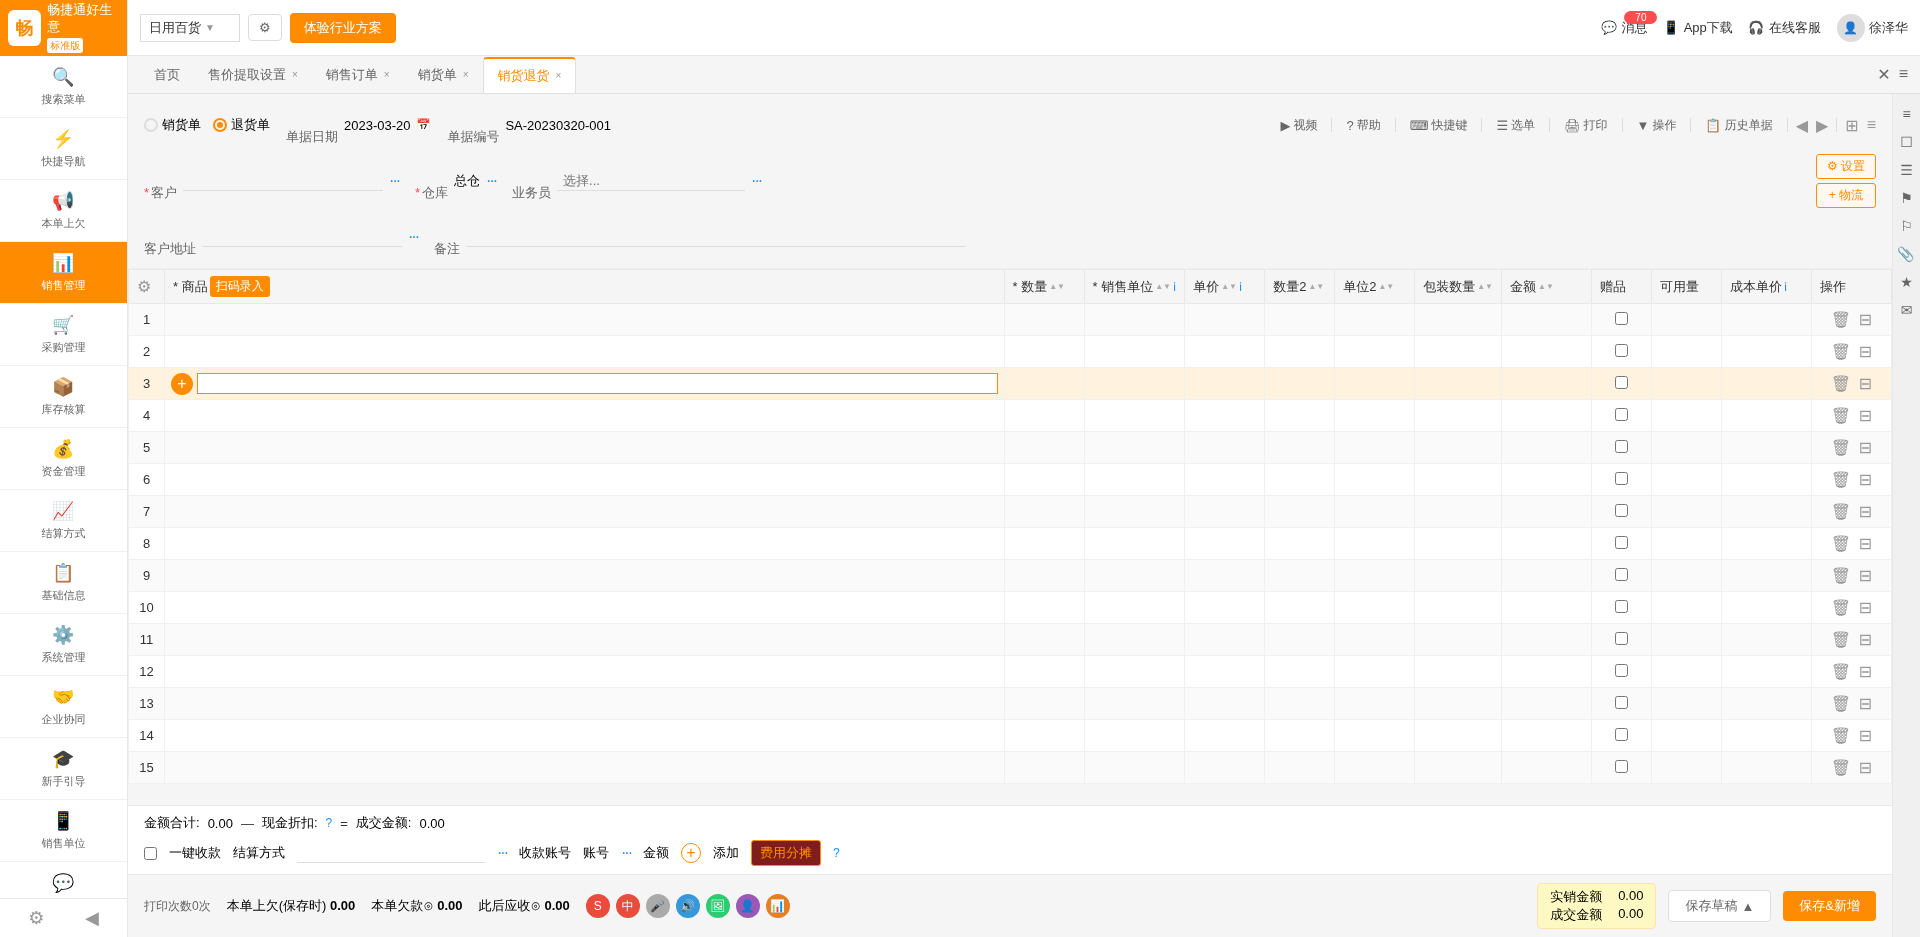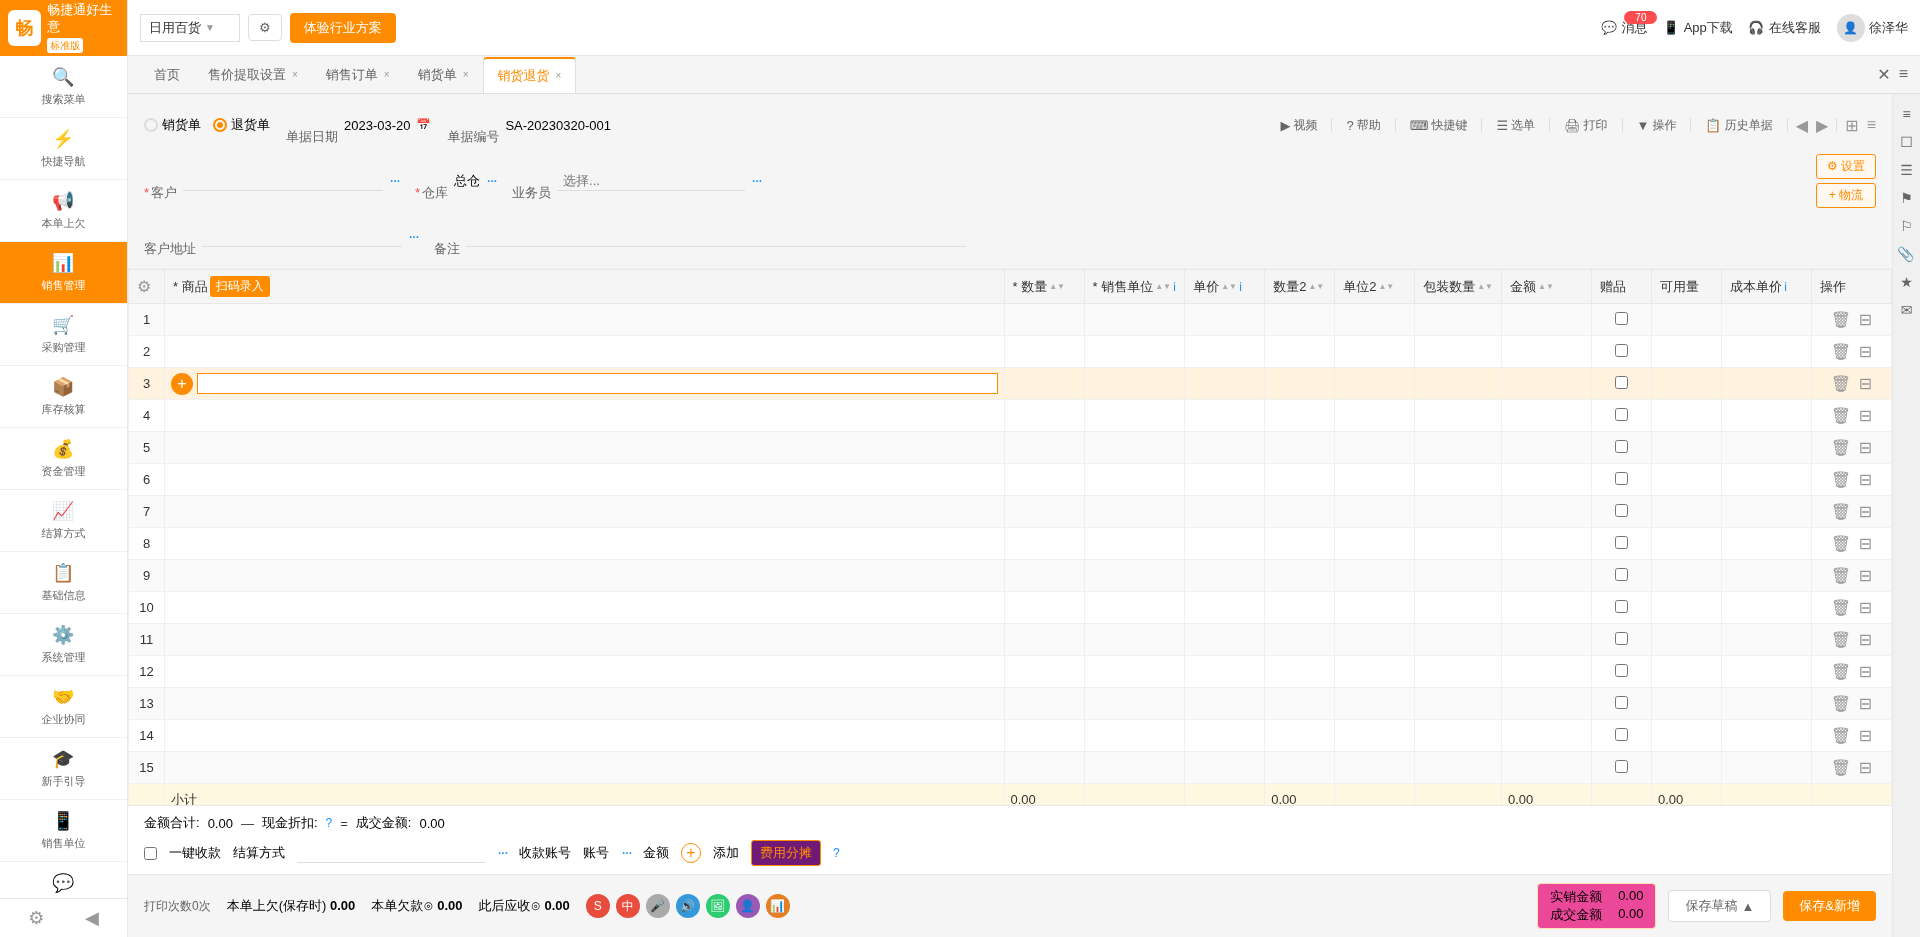--- a/index.html
+++ b/index.html
@@ -89,21 +89,21 @@
     .op-btn { border: none; background: none; cursor: pointer; color: #999; font-size: 16px; padding: 2px; }
     .add-row-btn { width: 22px; height: 22px; background: #ff8c00; color: #fff; border-radius: 50%; display: flex; align-items: center; justify-content: center; cursor: pointer; font-size: 16px; }
     .subtotal-row td { background: #fff8e1 !important; font-weight: normal; }
 
     
     .footer { border-top: 1px solid #e8e8e8; padding: 8px 16px; background: #fff; }
     .footer-row1 { display: flex; align-items: center; gap: 8px; margin-bottom: 8px; flex-wrap: wrap; }
     .footer-amount { display: flex; align-items: center; gap: 4px; color: #333; }
     .footer-row2 { display: flex; align-items: center; gap: 12px; flex-wrap: wrap; }
     .add-btn { color: #ff8c00; cursor: pointer; font-size: 16px; border: 1px solid #ff8c00; border-radius: 50%; width: 20px; height: 20px; display: flex; align-items: center; justify-content: center; }
-    .expense-btn { background: #701a75; border: 1px solid #ddd; border-radius: 3px; padding: 3px 8px; cursor: pointer; color: #ff8c00; border-color: #ff8c00; }
+    .expense-btn { background: #7f1d1d; border: 1px solid #ddd; border-radius: 3px; padding: 3px 8px; cursor: pointer; color: #ff8c00; border-color: #ff8c00; }
 
     
     .bottom-bar { display: flex; align-items: center; padding: 8px 16px; background: #f5f5f5; border-top: 1px solid #e8e8e8; gap: 16px; }
     .print-btn { color: #666; font-size: 12px; cursor: pointer; }
     .bottom-icons { display: flex; gap: 6px; }
     .bottom-icon { width: 24px; height: 24px; border-radius: 50%; background: #ddd; display: flex; align-items: center; justify-content: center; font-size: 12px; cursor: pointer; }
     .save-draft-btn { background: #fff; border: 1px solid #ddd; border-radius: 4px; padding: 6px 16px; cursor: pointer; color: #666; display: flex; align-items: center; gap: 4px; }
     .save-new-btn { background: #ff8c00; border: none; border-radius: 4px; padding: 6px 16px; cursor: pointer; color: #fff; font-size: 13px; }
     .right-icon { width: 24px; height: 24px; display: flex; align-items: center; justify-content: center; color: #666; cursor: pointer; font-size: 14px; }
 
@@ -675,35 +675,20 @@
                 <td class="col-pack"></td>
                 <td class="col-amount"></td>
                 <td class="checkbox-cell col-gift"><input type="checkbox" style=""></td>
                 <td class="col-avail"></td>
                 <td class="col-cost"></td>
                 <td class="col-ops">
     <button class="op-btn">🗑</button>
     <button class="op-btn">⊟</button>
   </td>
               </tr>
-              <tr class="subtotal-row">
-  <td class="col-num"></td>
-  <td class="col-product">小计</td>
-  <td class="col-qty">0.00</td>
-  <td class="col-unit"></td>
-  <td class="col-price"></td>
-  <td class="col-qty2">0.00</td>
-  <td class="col-unit2"></td>
-  <td class="col-pack"></td>
-  <td class="col-amount">0.00</td>
-  <td class="col-gift"></td>
-  <td class="col-avail">0.00</td>
-  <td class="col-cost"></td>
-  <td class="col-ops"></td>
-</tr>
             </tbody>
         </table>
       </div>
 
       <div class="footer">
         <div class="footer-row1">
           <span>金额合计:</span>
           <span>0.00</span>
           <span class="footer-amount minus">—</span>
           <span>现金折扣:</span>
@@ -737,21 +722,21 @@
         <div class="bottom-icons">
           <div class="bottom-icon" style="background:#e74c3c; color:#fff;">S</div>
           <div class="bottom-icon" style="background:#e74c3c; color:#fff;">中</div>
           <div class="bottom-icon" style="background:#aaa; color:#fff;">🎤</div>
           <div class="bottom-icon" style="background:#3498db; color:#fff;">🔊</div>
           <div class="bottom-icon" style="background:#2ecc71; color:#fff;">🖼</div>
           <div class="bottom-icon" style="background:#9b59b6; color:#fff;">👤</div>
           <div class="bottom-icon" style="background:#e67e22; color:#fff;">📊</div>
         </div>
         <div style="margin-left:auto; display:flex; align-items:center; gap:12px;">
-          <div style="text-align:right; background:#ec4899; border:1px solid #ffe0b2; border-radius:4px; padding:4px 12px;">
+          <div style="text-align:right; background:#fef9c3; border:1px solid #ffe0b2; border-radius:4px; padding:4px 12px;">
             <div style="display:flex; justify-content:space-between; gap:16px;">
               <span>实销金额</span>
               <span>0.00</span>
             </div>
             <div style="display:flex; justify-content:space-between; gap:16px;">
               <span>成交金额</span>
               <span>0.00</span>
             </div>
           </div>
           <button class="save-draft-btn">

